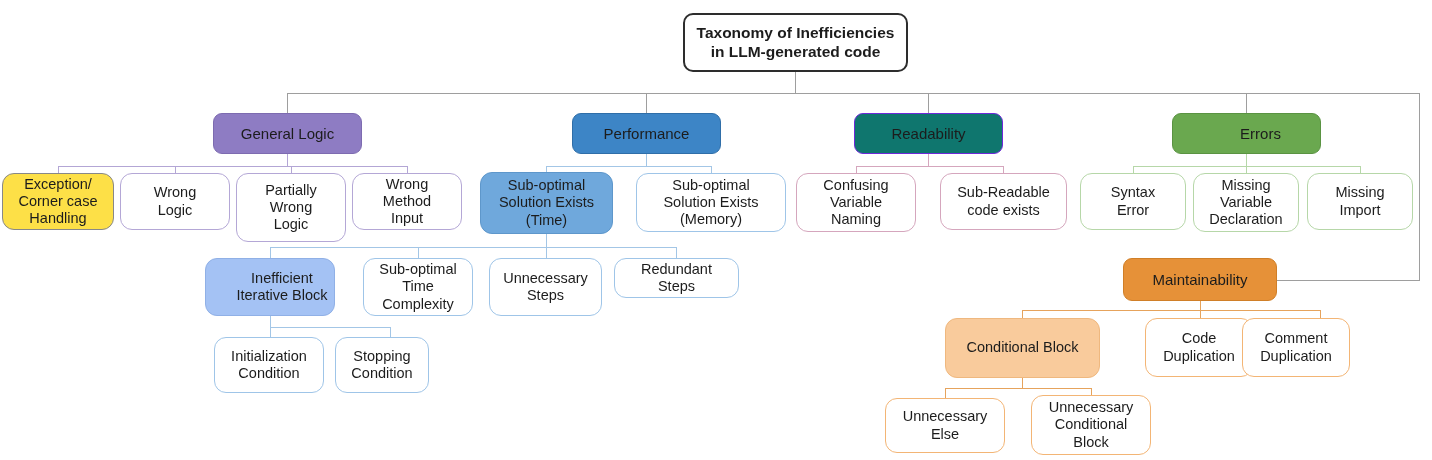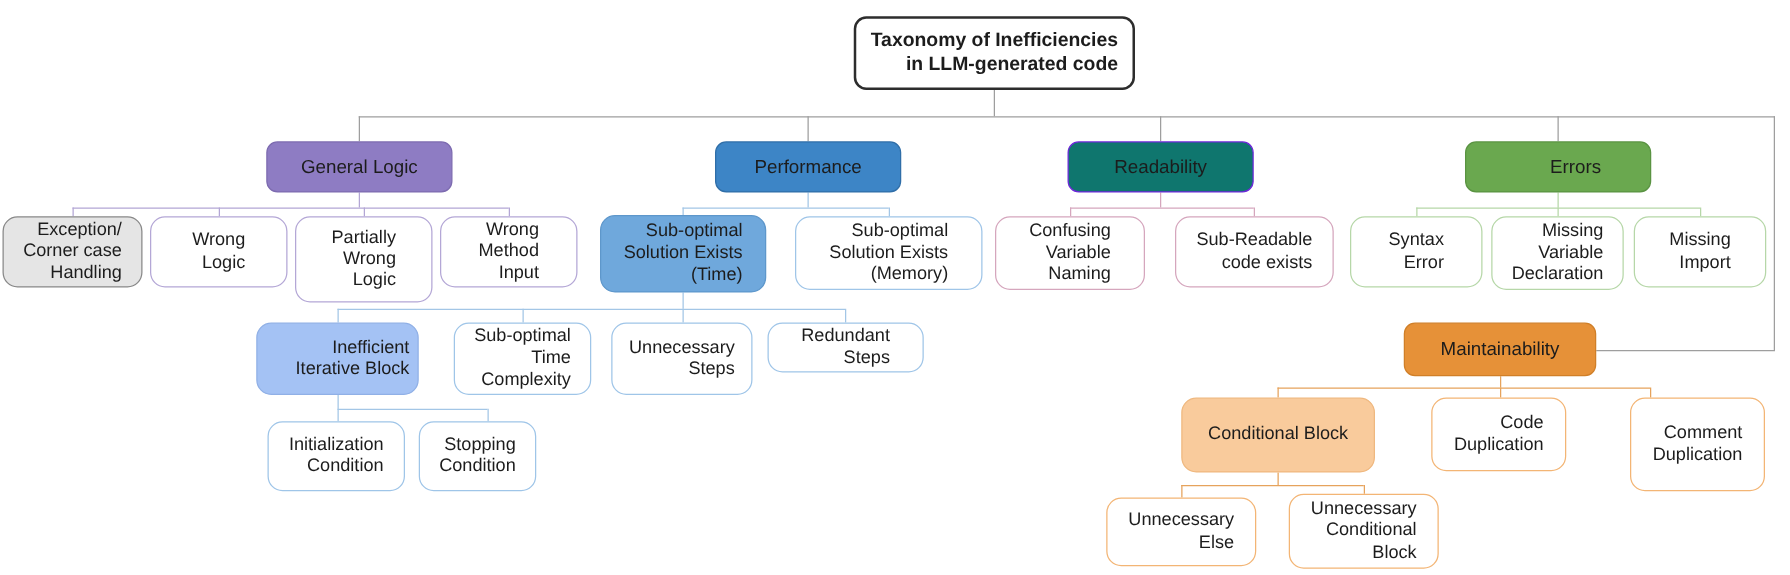--- a/index.html
+++ b/index.html
@@ -17,21 +17,21 @@
   .lc-blue   { background: #a3c6e6; }
   .lc-pink   { background: #d5a6bd; }
   .lc-green  { background: #b6d7a8; }
   .lc-orange { background: #e6a35c; }
 
   .node {
     position: absolute;
     display: flex;
     align-items: center;
     justify-content: center;
-    text-align: right;
+    text-align: center;
     white-space: pre-line;
     box-sizing: border-box;
     border-radius: 12px;
     font-size: 14.5px;
     line-height: 1.18;
     color: #1c1c1c;
     background: #ffffff;
   }
   .root {
     border: 2px solid #2d2d2d;
@@ -43,21 +43,21 @@
   .lvl1 { border-radius: 9px; font-size: 15px; z-index: 2; }
 
   .fill-purple     { background: #8e7cc3; border: 1px solid #7d6bb0; }
   .fill-blue       { background: #3d85c6; border: 1px solid #2f6ea8; }
   .fill-pink       { background: #0f766e; border: 1px solid #6d28d9; }
   .fill-green      { background: #6aa84f; border: 1px solid #5a9342; padding-left: 28px; }
   .fill-orange     { background: #e69138; border: 1px solid #d07f28; }
   .fill-midblue    { background: #6fa8dc; border: 1px solid #5e97cb; }
   .fill-lightblue  { background: #a4c2f4; border: 1px solid #90b0e6; padding-left: 24px; }
   .fill-peach      { background: #f9cb9c; border: 1px solid #efb87f; }
-  .fill-gray       { background: #e5e5e5; border: 1.5px solid #888888; }
+  .fill-gray       { background: #fde047; border: 1.5px solid #888888; }
 
   .bd-purple { border: 1px solid #b4a7d6; }
   .bd-blue   { border: 1px solid #9fc5e8; }
   .bd-pink   { border: 1px solid #d5a6bd; }
   .bd-green  { border: 1px solid #b6d7a8; }
   .bd-orange { border: 1px solid #f3b575; }
 </style>
 </head>
 <body>
 
@@ -168,21 +168,21 @@
   <div class="node bd-blue" style="left:214px;top:337px;width:110px;height:56px">Initialization
 Condition</div>
   <div class="node bd-blue" style="left:335px;top:337px;width:94px;height:56px">Stopping
 Condition</div>
 
   <div class="node lvl1 fill-orange" style="left:1123px;top:258px;width:154px;height:43px">Maintainability</div>
 
   <div class="node fill-peach" style="left:945px;top:318px;width:155px;height:60px">Conditional Block</div>
   <div class="node bd-orange" style="left:1145px;top:318px;width:108px;height:59px">Code
 Duplication</div>
-  <div class="node bd-orange" style="left:1304px;top:318px;width:108px;height:75px">Comment
+  <div class="node bd-orange" style="left:1242px;top:318px;width:108px;height:59px">Comment
 Duplication</div>
 
   <div class="node bd-orange" style="left:885px;top:398px;width:120px;height:55px">Unnecessary
 Else</div>
   <div class="node bd-orange" style="left:1031px;top:395px;width:120px;height:60px">Unnecessary
 Conditional
 Block</div>
 
 </div>
 

